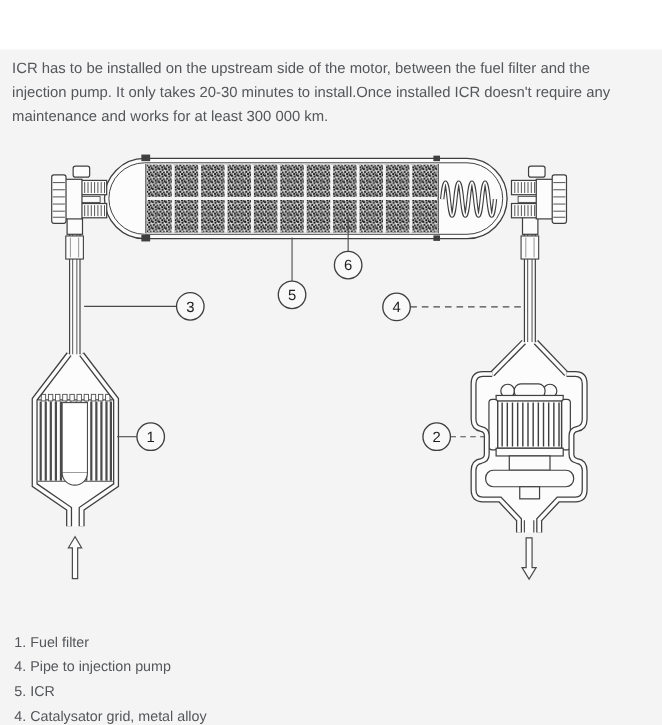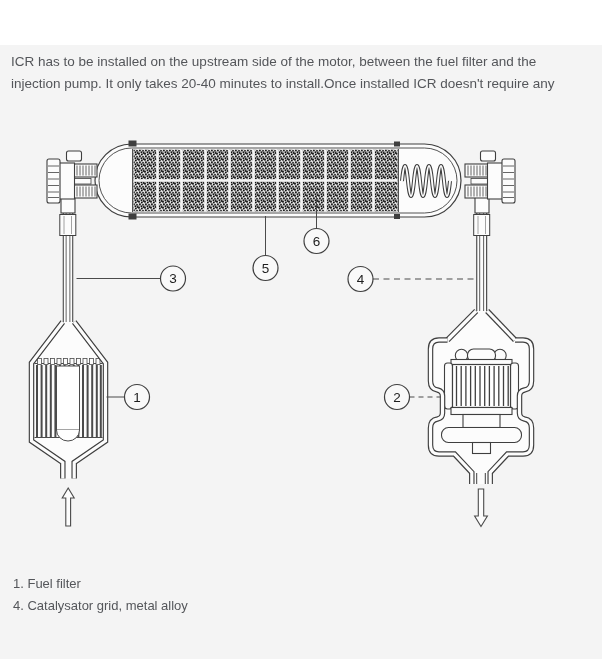--- a/index.html
+++ b/index.html
@@ -27,21 +27,22 @@
     font-size:13.5px;fill:#1e1e1e;
   }
 </style>
 </head>
 <body>
 
 <div class="page">
 
   <div class="intro">
     <div>ICR has to be installed on the upstream side of the motor, between the fuel filter and the</div>
-    <div>injection pump. It only takes 20-40 minutes to install.Once installed ICR doesn't require any</div>
+    <div>injection pump. It only takes 20-30 minutes to install.Once installed ICR doesn't require any</div>
+    <div>maintenance and works for at least 300 000 km.</div>
   </div>
 
   <svg class="diagram-svg" viewBox="0 0 602 659" xmlns="http://www.w3.org/2000/svg">
     <defs>
       <pattern id="speck" width="6" height="6" patternUnits="userSpaceOnUse">
         <rect width="6" height="6" fill="#dddddd"></rect>
         <rect x="0" y="0" width="1.9" height="1.6" fill="#1d1d1d"></rect>
         <rect x="3" y="0.6" width="1.7" height="1.7" fill="#101010"></rect>
         <rect x="1" y="2.4" width="1.8" height="1.8" fill="#1c1c1c"></rect>
         <rect x="4.2" y="3" width="1.6" height="1.6" fill="#222222"></rect>
@@ -280,16 +281,18 @@
     </g>
     <g>
       <line x1="316.5" y1="152" x2="316.5" y2="183.5" stroke="#4a4a4a" stroke-width="1"></line>
       <circle cx="316.5" cy="196" r="12.5" fill="#f9f9f9" stroke="#3f3f3f" stroke-width="1.2"></circle>
       <text class="callout-num" x="316.5" y="200.8" text-anchor="middle">6</text>
     </g>
   </svg>
 
   <div class="legend">
     <div class="legend-item">1. Fuel filter</div>
+    <div class="legend-item">4. Pipe to injection pump</div>
+    <div class="legend-item">5. ICR</div>
     <div class="legend-item">4. Catalysator grid, metal alloy</div>
   </div>
 
 </div>
 
 </body></html>

